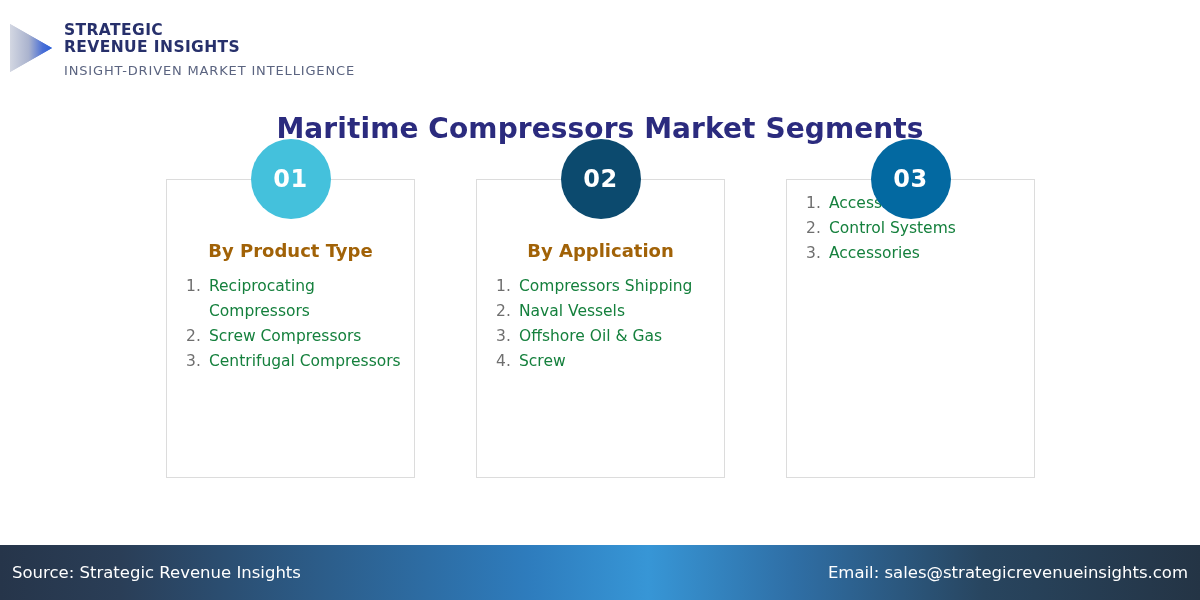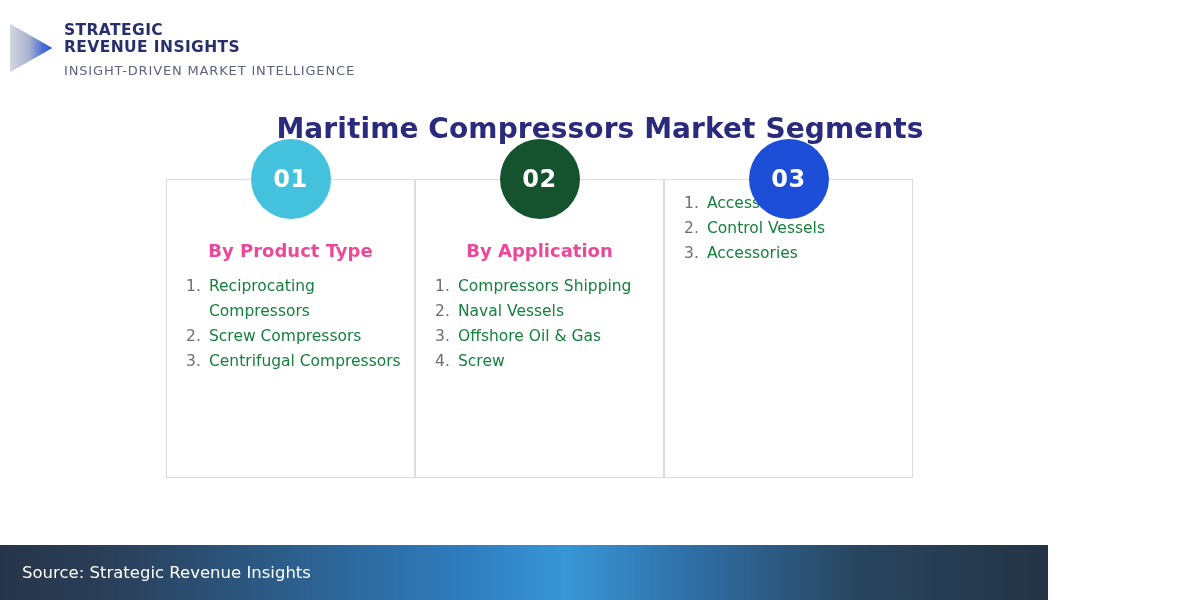--- a/index.html
+++ b/index.html
@@ -69,21 +69,21 @@
   }
 
   
   .cards {
     position: absolute;
     top: 139px;
     left: 166px;
     width: 869px;
     height: 339px;
     display: flex;
-    justify-content: flex-start;
+    justify-content: space-between;
   }
   .card {
     position: relative;
     width: 249px;
     height: 339px;
     box-sizing: border-box;
   }
   .card-box {
     position: absolute;
     left: 0;
@@ -120,21 +120,21 @@
     height: 299px;
     box-sizing: border-box;
     padding: 0 14px;
     z-index: 2;
   }
   .card-heading {
     text-align: center;
     font-family: "DejaVu Sans", sans-serif;
     font-weight: bold;
     font-size: 18px;
-    color: #ec4899;
+    color: #a16207;
     margin-top: 61px;
     margin-bottom: 0;
     line-height: 22px;
   }
   .card-list {
     list-style: none;
     margin: 12px 0 0 0;
     padding: 0 0 0 6px;
     counter-reset: seg;
   }
@@ -153,35 +153,35 @@
     left: 0;
     top: 0;
     color: #6f6f6f;
   }
 
   
   .footer {
     position: absolute;
     left: 0;
     bottom: 0;
-    width: 1048px;
+    width: 1200px;
     height: 55px;
     background: linear-gradient(90deg,
         #26354a 0%,
         #2a3e57 10%,
         #2e7cbd 44%,
         #3796d6 54%,
         #2f6fa6 66%,
         #28455f 82%,
         #243445 100%);
     display: flex;
     align-items: center;
     justify-content: space-between;
     box-sizing: border-box;
-    padding: 0 22px;
+    padding: 0 12px;
   }
   .footer-text {
     font-family: "DejaVu Sans", sans-serif;
     font-size: 16.5px;
     color: #ffffff;
     white-space: nowrap;
   }
 </style>
 </head>
 <body>
@@ -222,45 +222,46 @@
       <ol class="card-list">
         <li>Reciprocating Compressors</li>
         <li>Screw Compressors</li>
         <li>Centrifugal Compressors</li>
       </ol>
     </div>
   </div>
 
   <div class="card">
     <div class="card-box"></div>
-    <div class="card-badge" style="background: #14532d;">
+    <div class="card-badge" style="background: #0c4a6e;">
       <span>02</span>
     </div>
     <div class="card-body">
       <div class="card-heading">By Application</div>
       <ol class="card-list">
         <li>Compressors Shipping</li>
         <li>Naval Vessels</li>
         <li>Offshore Oil &amp; Gas</li>
         <li>Screw</li>
       </ol>
     </div>
   </div>
 
   <div class="card">
     <div class="card-box"></div>
-    <div class="card-badge" style="background: #1d4ed8;">
+    <div class="card-badge" style="background: #0369a1;">
       <span>03</span>
     </div>
     <div class="card-body">
       <ol class="card-list">
         <li>Accessories</li>
-        <li>Control Vessels</li>
+        <li>Control Systems</li>
         <li>Accessories</li>
       </ol>
     </div>
   </div>
 
 </div>
 
 <div class="footer">
   <span class="footer-text">Source: Strategic Revenue Insights</span>
+  <span class="footer-text">Email: sales@strategicrevenueinsights.com</span>
 </div>
 
 </body></html>

